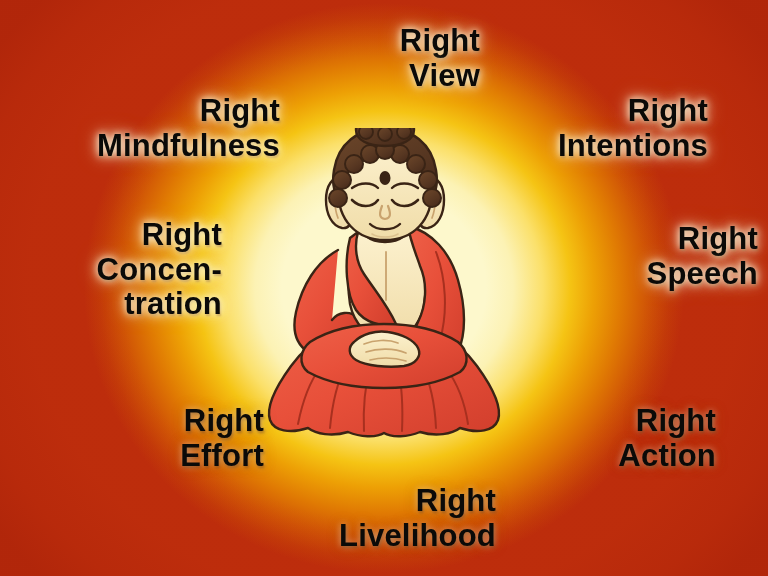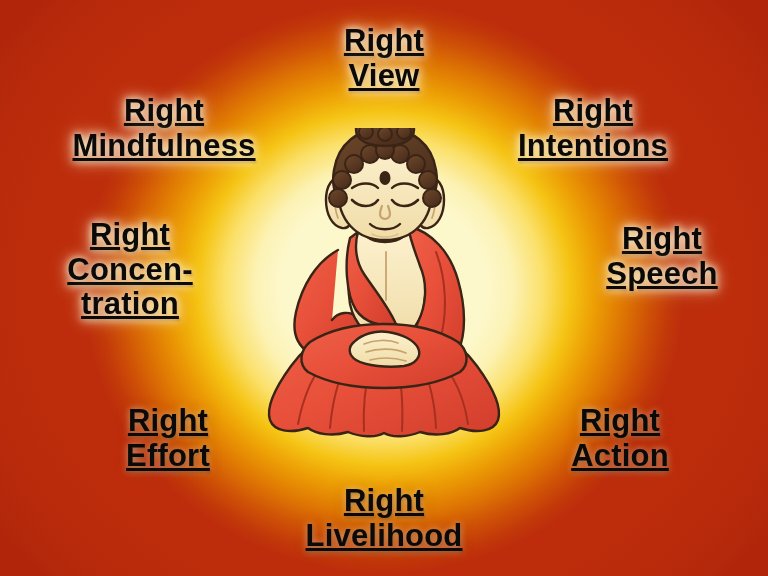--- a/index.html
+++ b/index.html
@@ -38,29 +38,28 @@
         rgba(170,34,9,0.62) 100%);
     pointer-events: none;
   }
 
   .label {
     position: absolute;
     color: #0b0a08;
     font-weight: bold;
     font-size: 31px;
     line-height: 1.12;
-    text-align: center;
+    text-align: right;
     letter-spacing: 0.2px;
     white-space: pre-line;
     text-shadow:
       0 0 7px rgba(255,252,225,0.95),
       0 0 13px rgba(255,250,215,0.85),
       0 0 20px rgba(255,246,195,0.55),
       1px 2px 2px rgba(120,60,10,0.45);
-    text-decoration: underline;
   }
   .label.dark-halo {
     text-shadow:
       0 0 7px rgba(255,252,225,0.55),
       1px 2px 3px rgba(110,52,8,0.6),
       0 0 14px rgba(160,70,12,0.45);
   }
 
   
   #buddha {

